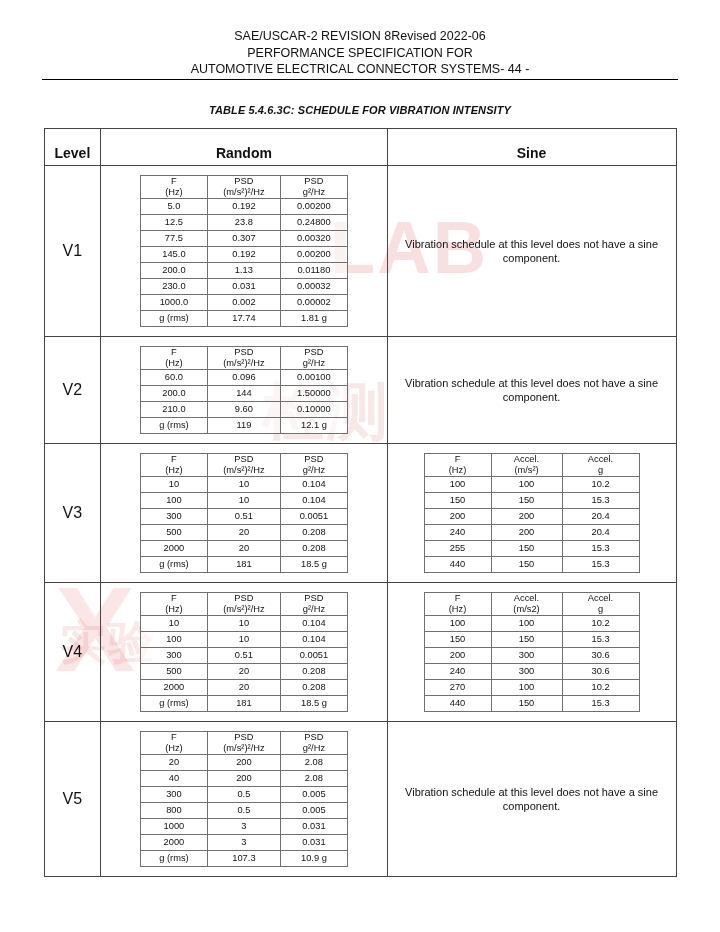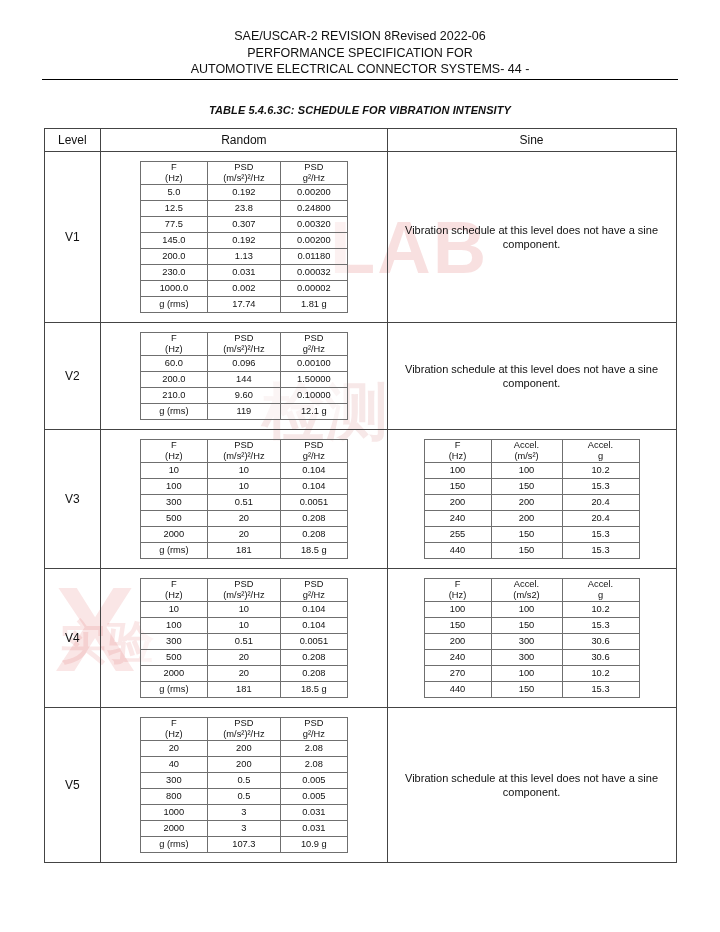--- a/index.html
+++ b/index.html
@@ -88,33 +88,33 @@
     border-collapse: collapse;
     width: 633px;
     margin: 0 auto;
     background: transparent;
   }
   table.outer > thead > tr > th,
   table.outer > tbody > tr > td {
     border: 1.1px solid #444;
   }
   .hdr-cell {
-    font-size: 12px;
-    font-weight: normal;
+    font-size: 14px;
+    font-weight: bold;
     text-align: center;
-    padding: 4px 0 4px 0;
+    padding: 16px 0 4px 0;
     background: transparent;
   }
   .col-level  { width: 56px; }
   .col-random { width: 287px; }
   .col-sine   { width: 290px; }
 
   td.level-cell {
     text-align: center;
-    font-size: 12px;
+    font-size: 16px;
     vertical-align: middle;
   }
   td.block-cell {
     padding: 9px 0 9px 0;
     vertical-align: middle;
   }
   td.block-cell.sine-none {
     text-align: center;
     font-size: 11px;
     line-height: 14px;

